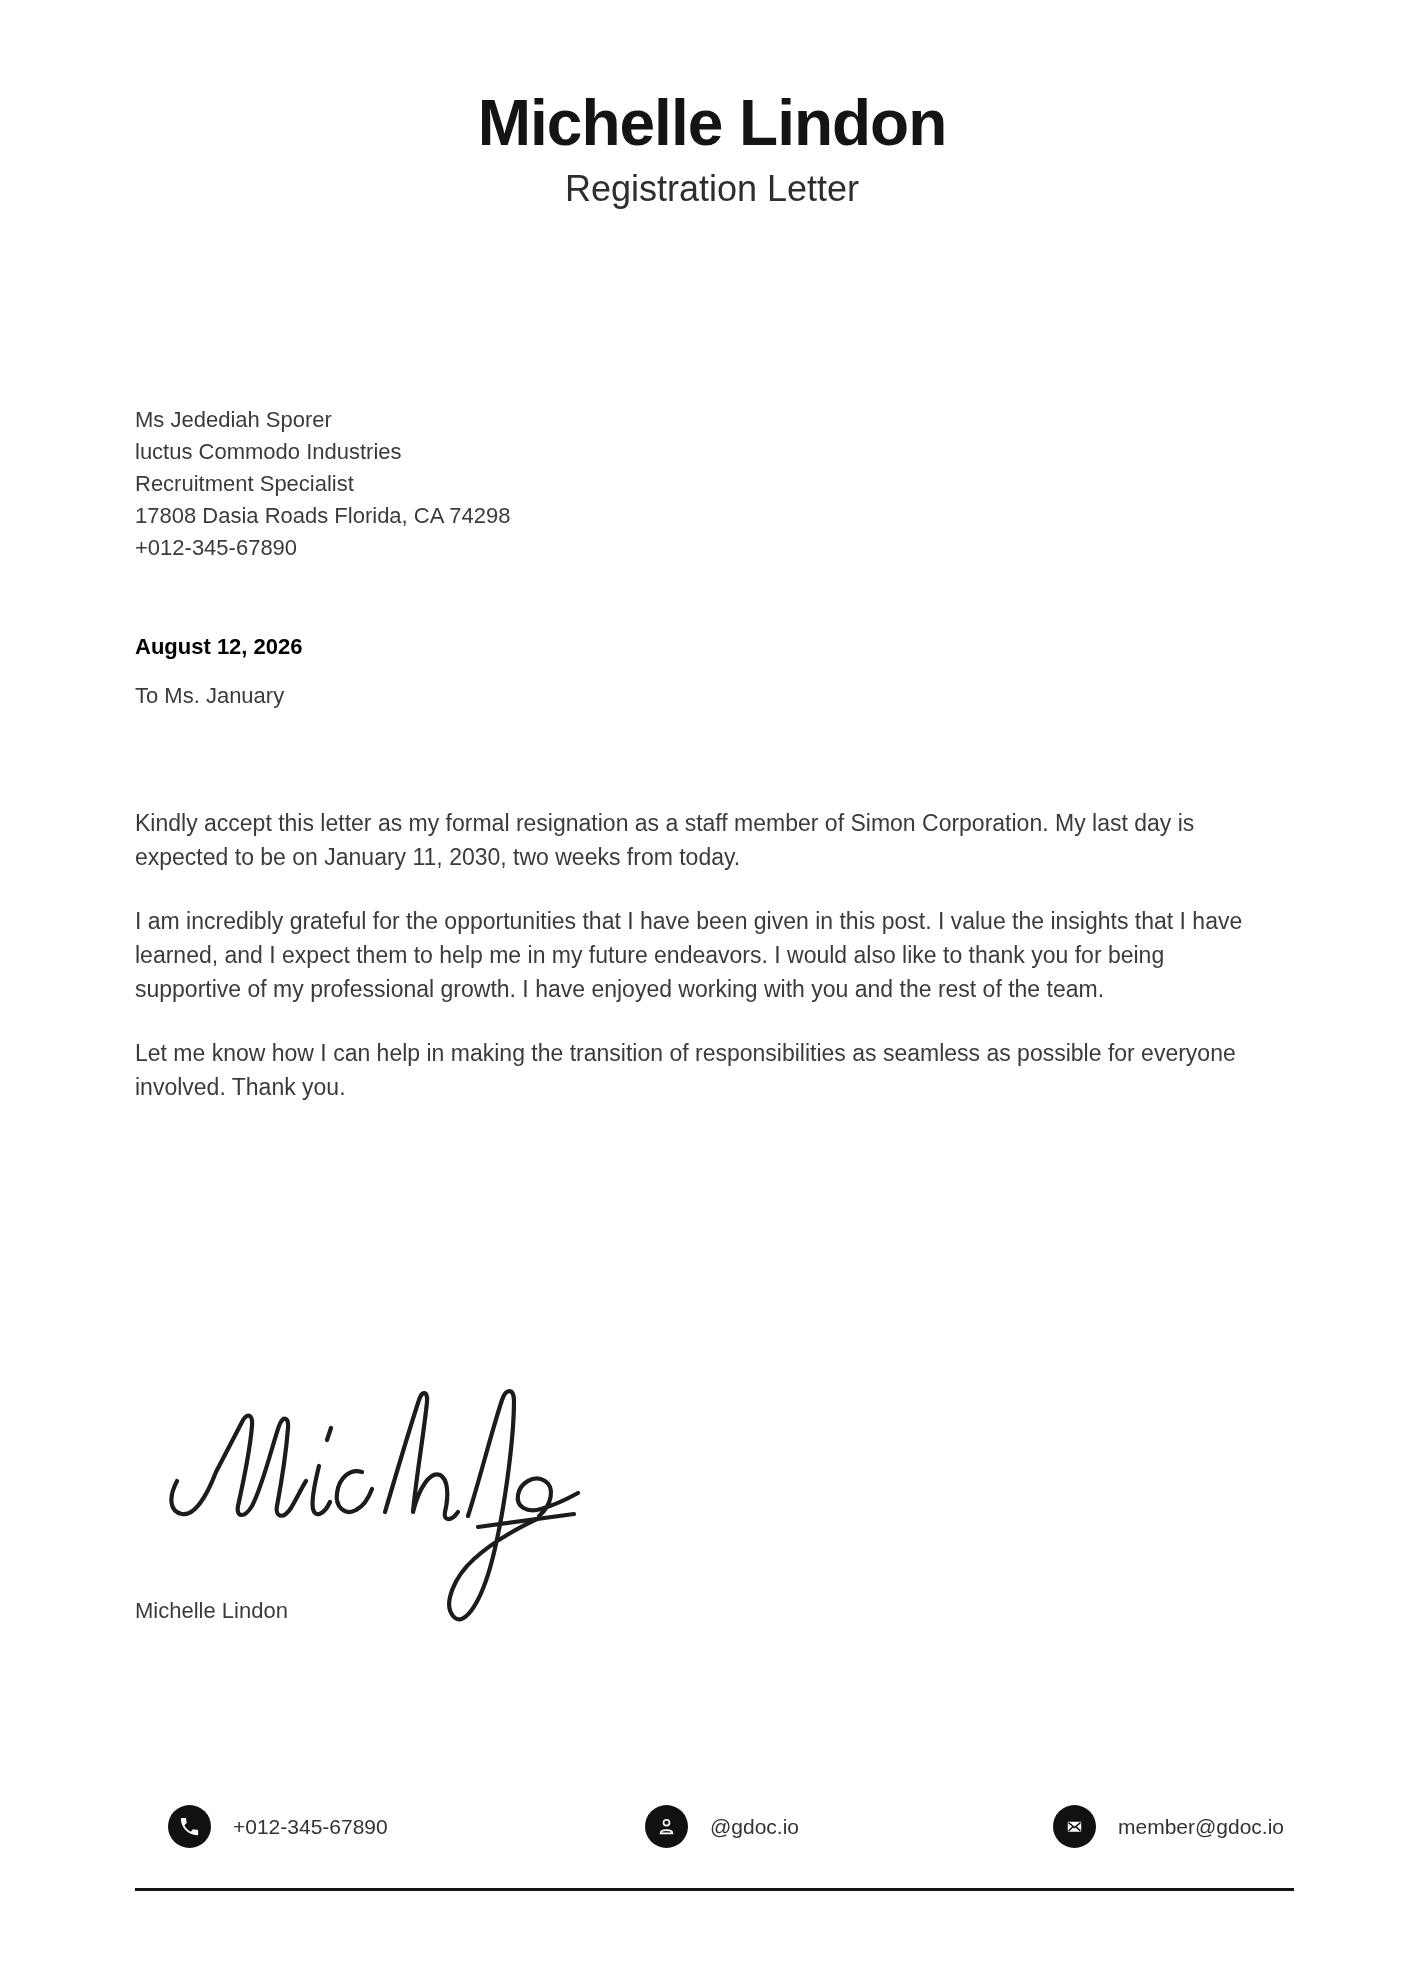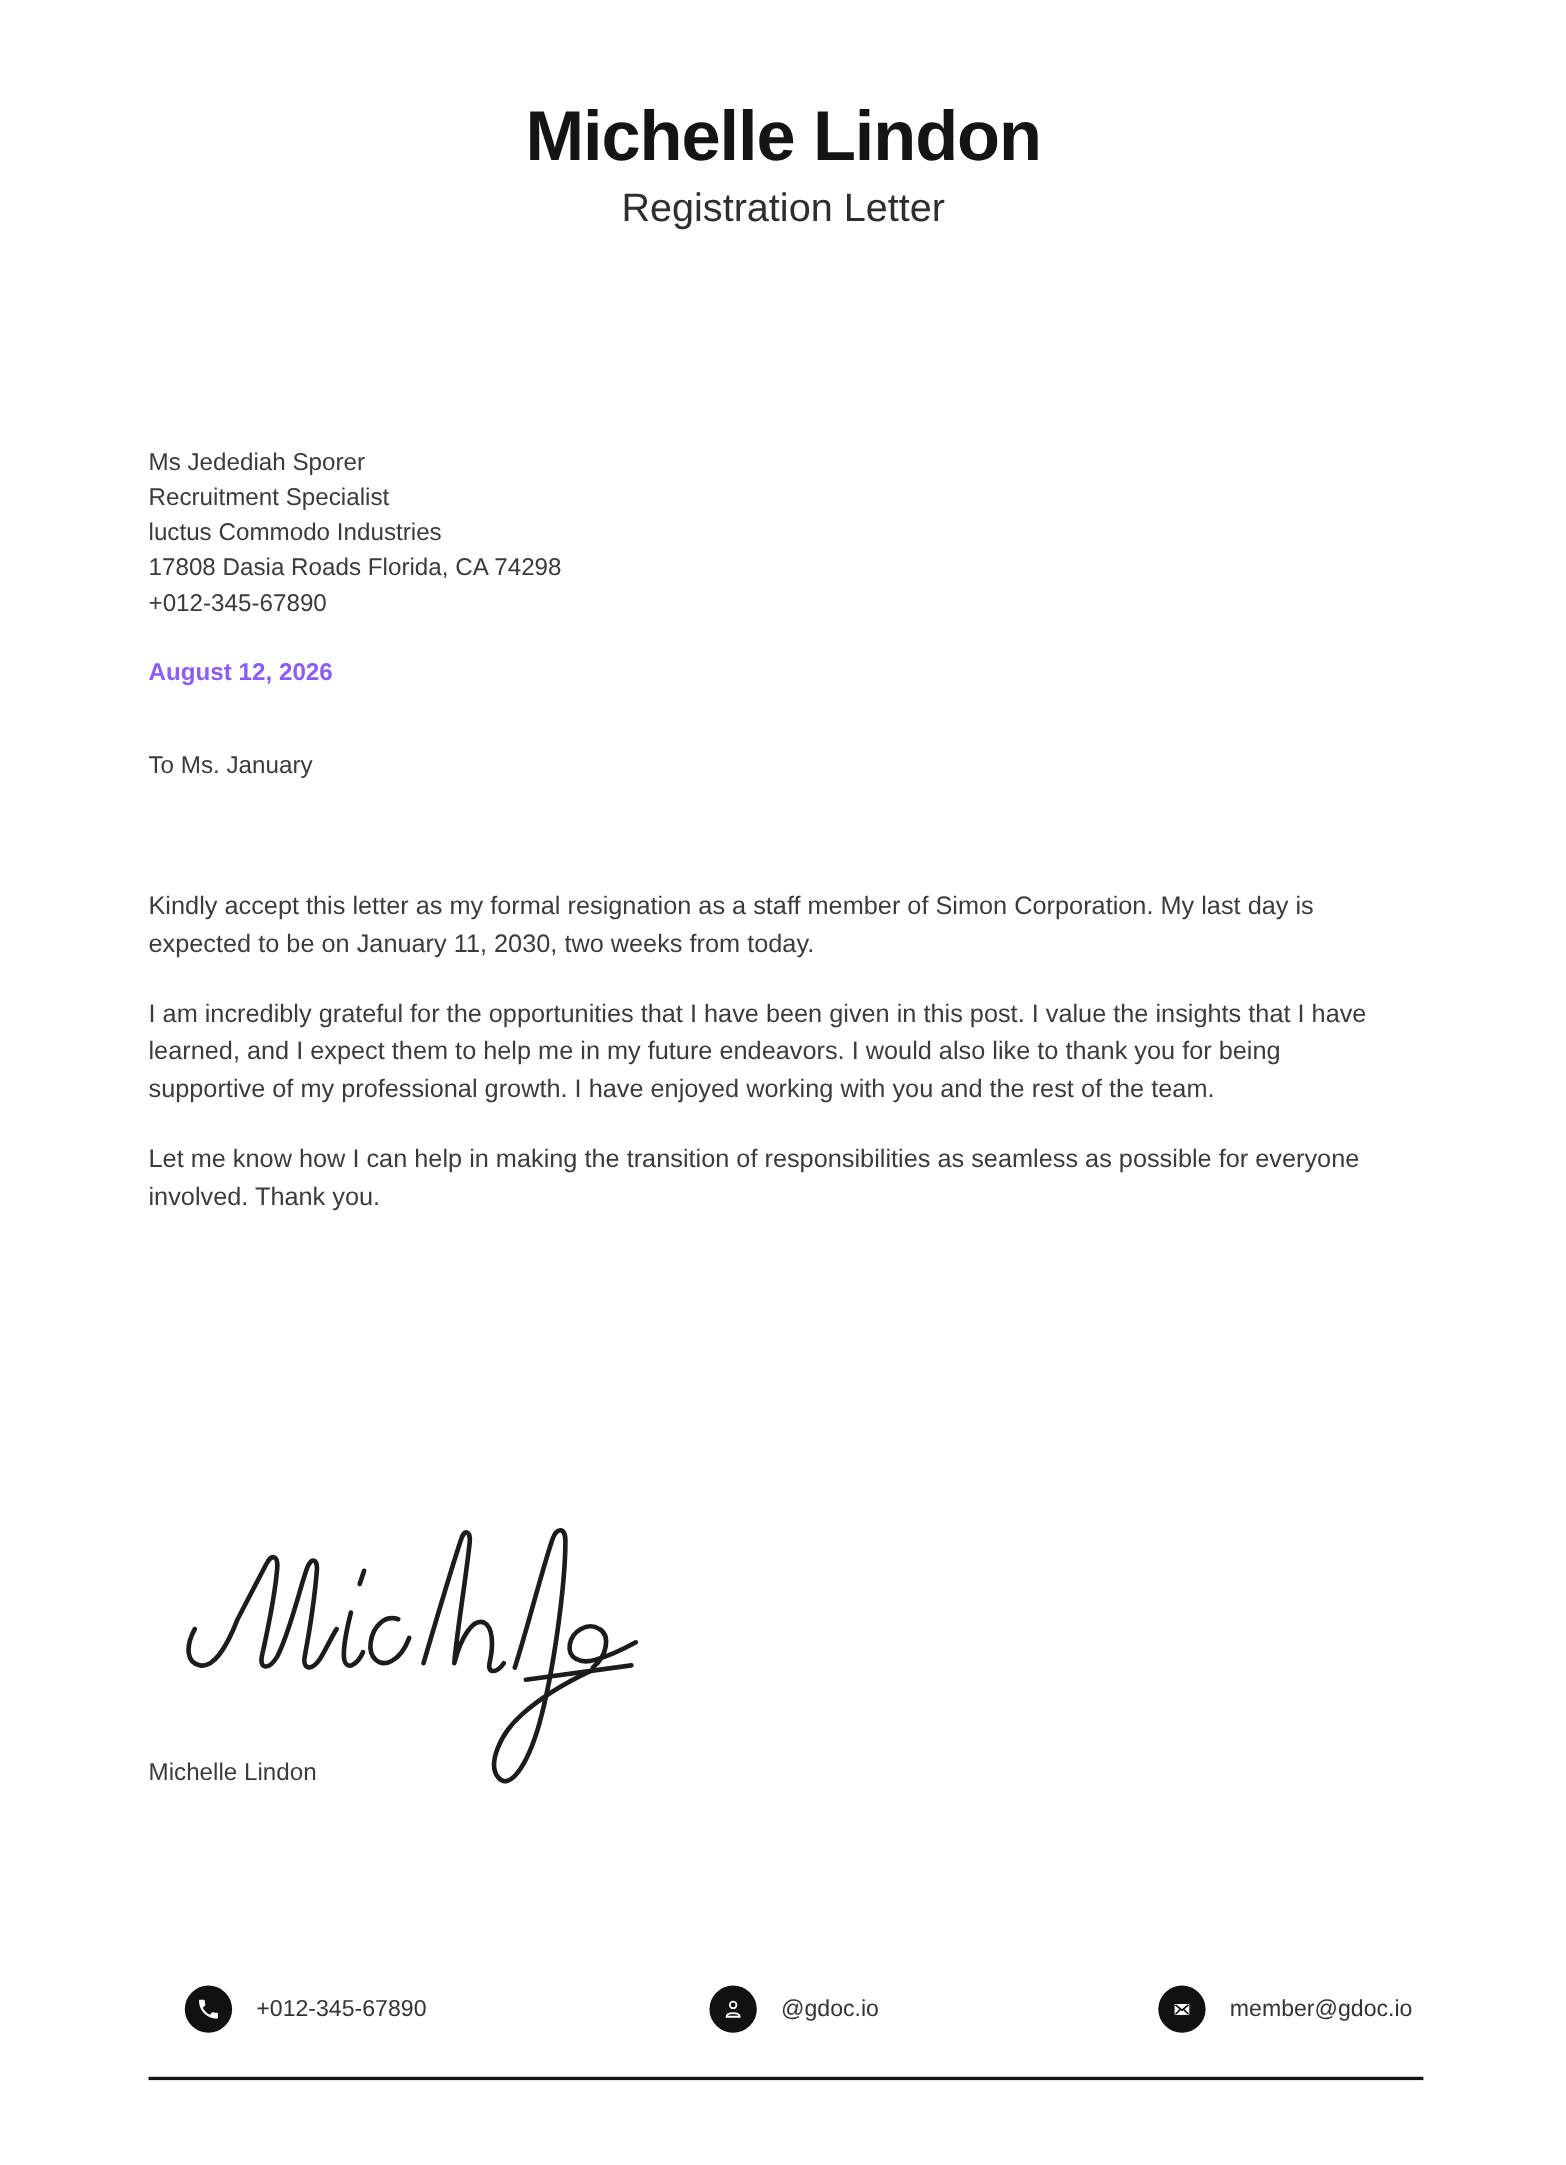--- a/index.html
+++ b/index.html
@@ -22,21 +22,21 @@
     line-height: 1.1;
   }
   .doc-subtitle {
     margin-top: 10px;
     font-size: 36px;
     font-weight: 400;
     color: #2e2e2e;
   }
   .content { position: absolute; left: 135px; width: 1120px; }
   .recipient { top: 383px; font-size: 22px; line-height: 32px; color: #3b3b3b; margin-top: 21px; }
-  .date-line { top: 598px; font-size: 22px; font-weight: 700; color: #8b5cf6; }
+  .date-line { top: 634px; font-size: 22px; font-weight: 700; color: #000000; }
   .salutation { top: 683px; font-size: 22px; }
   .letter-body { top: 806px; font-size: 23px; line-height: 34px; }
   .letter-body p { margin-bottom: 30px; }
   .valediction { top: 1330px; font-size: 22px; }
   .signature-wrap { position: absolute; left: 122px; top: 1386px; width: 470px; height: 265px; }
   .signature-wrap svg { width: 100%; height: 100%; }
   .signed-name { top: 1598px; font-size: 22px; color: #3b3b3b; }
   .footer-item { position: absolute; top: 1805px; display: flex; align-items: center; gap: 22px; }
   .footer-item.fi-0 { left: 168px; }
   .footer-item.fi-1 { left: 645px; }
@@ -55,22 +55,22 @@
 
 <div class="page">
 
   <div class="doc-header">
     <div class="doc-title">Michelle Lindon</div>
     <div class="doc-subtitle">Registration Letter</div>
   </div>
 
   <div class="content recipient">
     <div>Ms Jedediah Sporer</div>
+    <div>luctus Commodo Industries</div>
     <div>Recruitment Specialist</div>
-    <div>luctus Commodo Industries</div>
     <div>17808 Dasia Roads Florida, CA 74298</div>
     <div>+012-345-67890</div>
   </div>
 
   <div class="content date-line">August 12, 2026</div>
 
   <div class="content salutation">To Ms. January</div>
 
   <div class="content letter-body">
     <p>Kindly accept this letter as my formal resignation as a staff member of Simon Corporation. My last day is expected to be on January 11, 2030, two weeks from today.</p>

